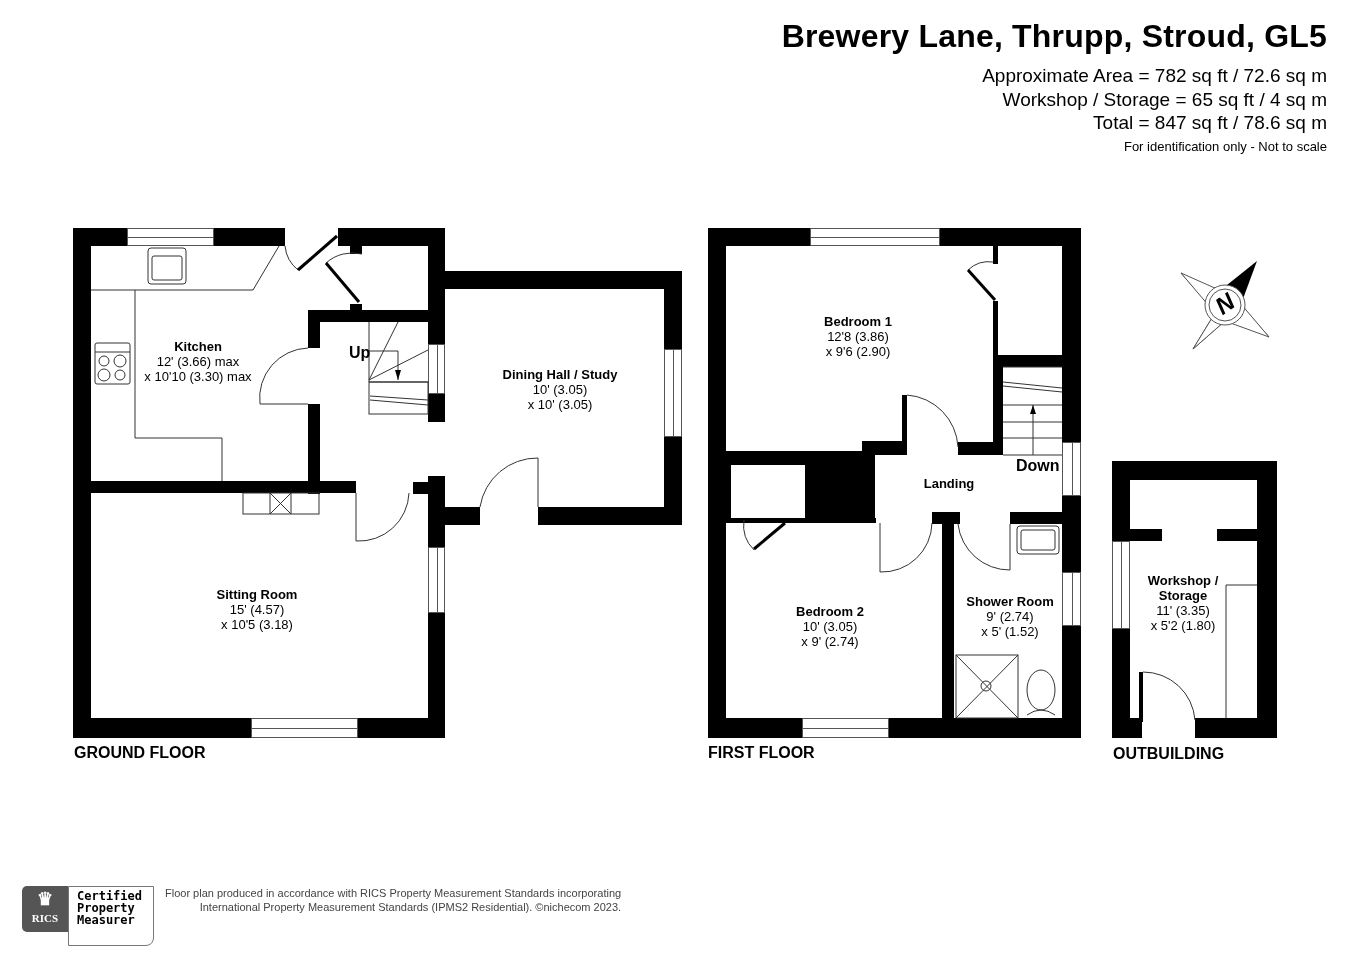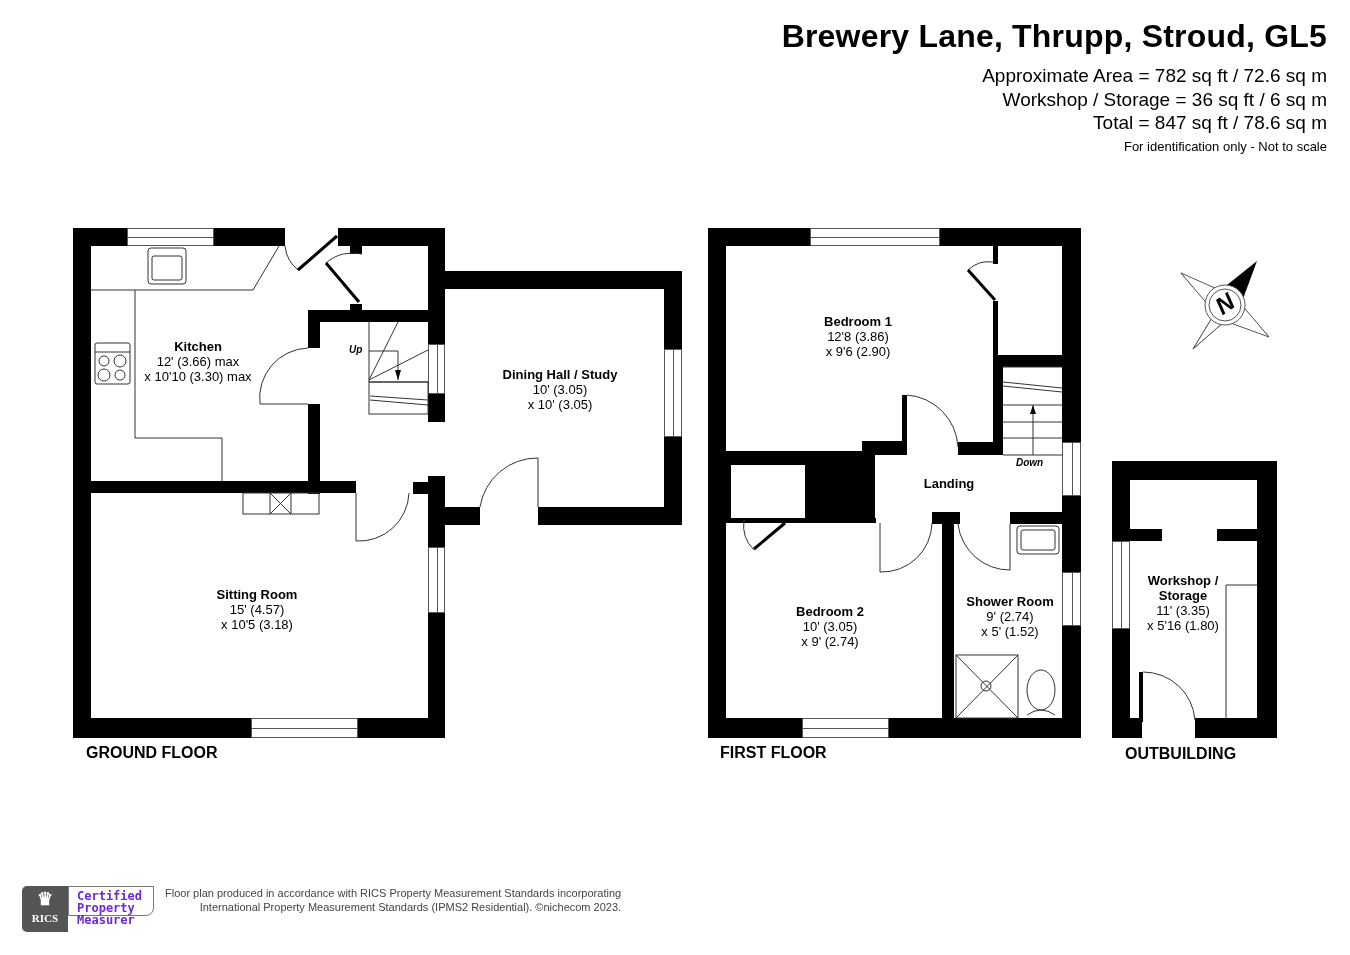--- a/index.html
+++ b/index.html
@@ -9,35 +9,35 @@
   .area{font-size:19px;line-height:24px;margin-left:28px;}
   .a1{top:64px}.a2{top:88px}.a3{top:111px}
   .note{top:139px;font-size:13px;}
   .w{position:absolute;background:#000;}
   .win{position:absolute;background:#fff;border:1px solid #555;box-sizing:border-box;}
   .win.h::after{content:"";position:absolute;left:0;right:0;top:50%;border-top:1px solid #555;}
   .win.v::after{content:"";position:absolute;top:0;bottom:0;left:50%;border-left:1px solid #555;}
   .lbl{position:absolute;text-align:center;font-size:13px;line-height:15px;transform:translateX(-50%);white-space:nowrap;}
   .lbl .n{font-weight:bold;display:block;}
   .lbl span{display:block;}
-  .floor{position:absolute;font-weight:bold;font-size:16px;margin-left:12px;}
+  .floor{position:absolute;font-weight:bold;font-size:16px;}
   svg.lines{position:absolute;left:0;top:0;}
   .foot{position:absolute;left:165px;top:886px;font-size:11px;line-height:14px;color:#444;text-align:right;}
   .rics{position:absolute;left:22px;top:886px;width:46px;height:46px;background:#555;border-radius:5px 0 0 5px;color:#fff;font-family:"Liberation Serif",serif;font-weight:bold;font-size:11px;text-align:center;}
   .rics .lion{display:block;font-size:18px;line-height:26px;}
-  .cert{position:absolute;left:68px;top:886px;width:86px;height:30px;border:1px solid #777;border-radius:0 0 8px 0;box-sizing:border-box;padding:3px 8px 0 8px;font-size:12px;line-height:12px;font-weight:bold;color:#6d28d9;font-family:"DejaVu Sans Mono",monospace;}
+  .cert{position:absolute;left:68px;top:886px;width:86px;height:60px;border:1px solid #777;border-radius:0 0 8px 0;box-sizing:border-box;padding:3px 8px 0 8px;font-size:12px;line-height:12px;font-weight:bold;color:#000000;font-family:"DejaVu Sans Mono",monospace;}
   .cert span{display:block;}
-  .small{position:absolute;font-weight:bold;font-size:10px;font-style:italic;}
+  .small{position:absolute;font-weight:bold;font-size:16px;}
 </style>
 </head>
 <body>
 
 <div class="hdr title">Brewery Lane, Thrupp, Stroud, GL5</div>
 <div class="hdr area a1">Approximate Area = 782 sq ft / 72.6 sq m</div>
-<div class="hdr area a2">Workshop / Storage = 36 sq ft / 6 sq m</div>
+<div class="hdr area a2">Workshop / Storage = 65 sq ft / 4 sq m</div>
 <div class="hdr area a3">Total = 847 sq ft / 78.6 sq m</div>
 <div class="hdr note">For identification only - Not to scale</div>
 
 <div>
 
   <div class="w" style="left:73px;top:228px;width:18px;height:510px"></div>
 
   <div class="w" style="left:73px;top:228px;width:212px;height:18px"></div>
   <div class="win h" style="left:127px;top:228px;width:87px;height:18px"></div>
 
@@ -247,21 +247,21 @@
 <div class="lbl" style="left:1010px;top:594px">
   <span class="n">Shower Room</span>
   <span>9' (2.74)</span>
   <span>x 5' (1.52)</span>
 </div>
 
 <div class="lbl" style="left:1183px;top:573px">
   <span class="n">Workshop /</span>
   <span class="n">Storage</span>
   <span>11' (3.35)</span>
-  <span>x 5'16 (1.80)</span>
+  <span>x 5'2 (1.80)</span>
 </div>
 
 <div class="floor" style="left:74px;top:744px">GROUND FLOOR</div>
 <div class="floor" style="left:708px;top:744px">FIRST FLOOR</div>
 <div class="floor" style="left:1113px;top:745px">OUTBUILDING</div>
 
 <div class="rics">
   <span class="lion">♛</span>
   <span>RICS</span>
 </div>

